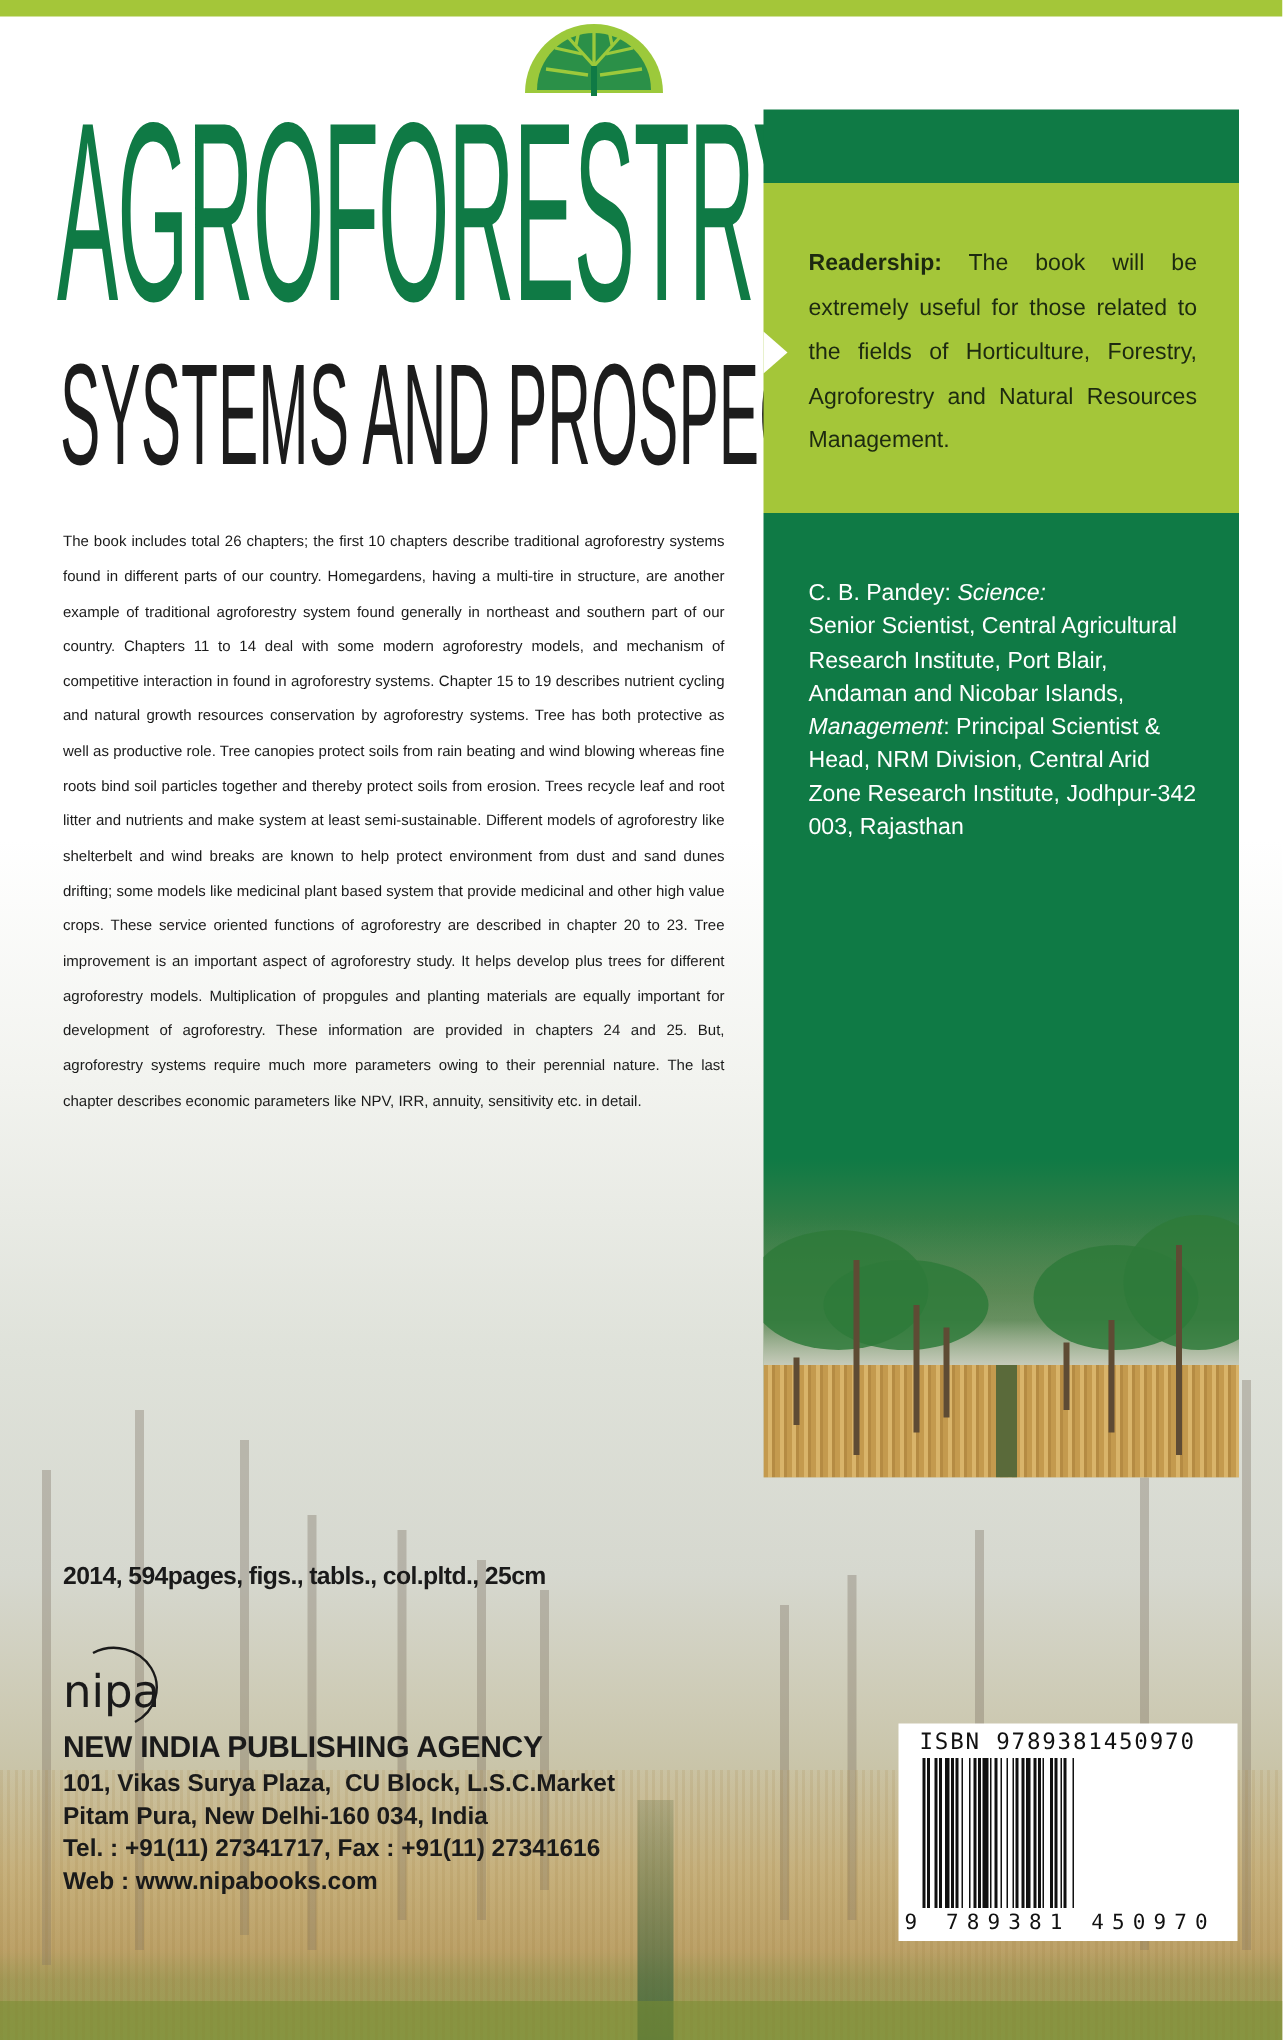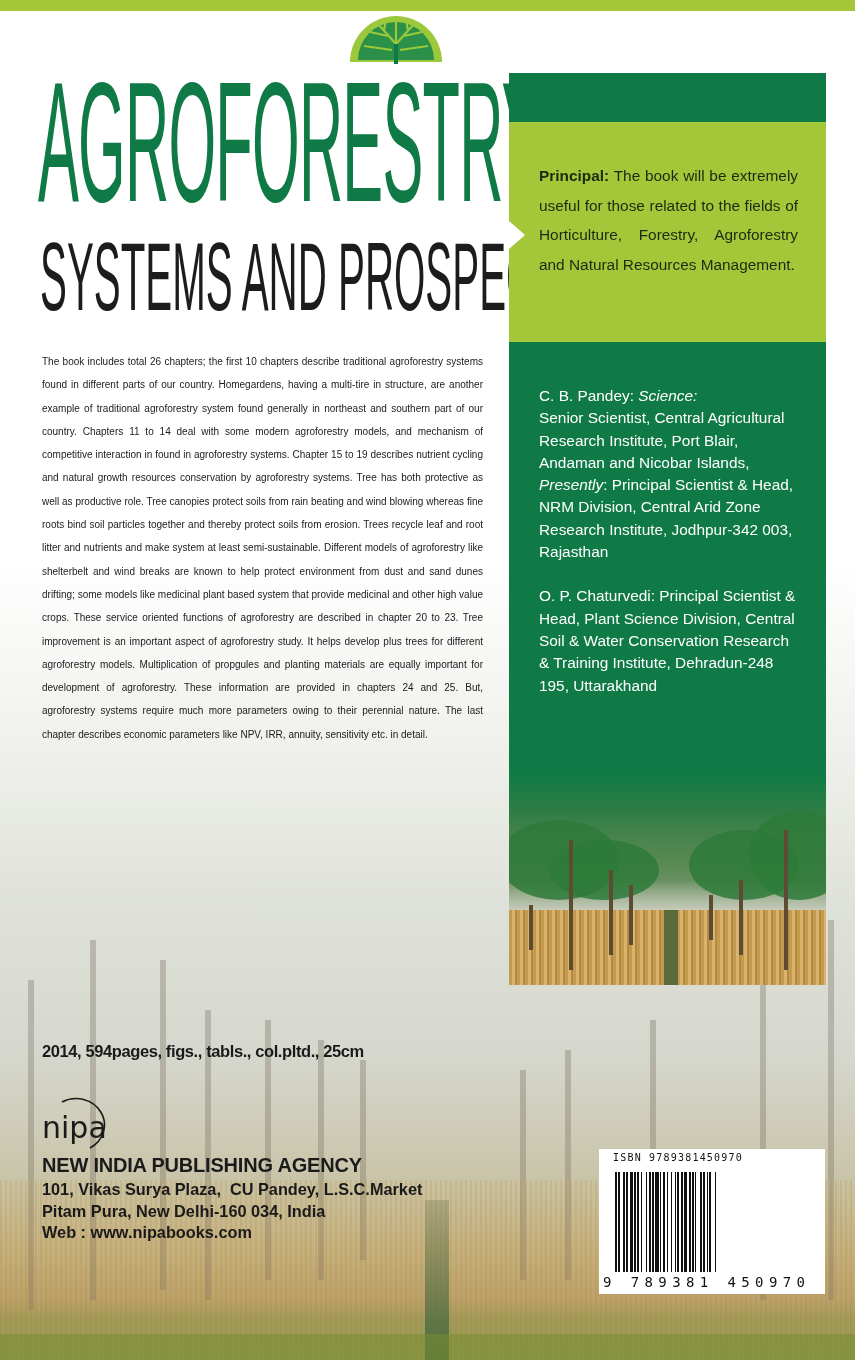--- a/index.html
+++ b/index.html
@@ -78,21 +78,21 @@
   .photo { position: absolute; left: 509px; top: 810px; width: 317px; height: 175px; overflow: hidden; }
   .photo .sky { position: absolute; inset: 0; background: linear-gradient(180deg, rgba(15,122,69,0) 0%, rgba(80,130,80,0.3) 40%, #c9cdbd 58%, #d6d1b7 62%); }
   .photo .crop { position: absolute; left: 0; right: 0; top: 100px; bottom: 0;
     background: repeating-linear-gradient(90deg, #c49a4e 0 3px, #d9b46a 3px 6px, #b58b43 6px 8px); }
   .photo .aisle { position: absolute; left: 155px; width: 14px; top: 100px; bottom: 0; background: #5a6a3a; }
   .photo .t { position: absolute; width: 4px; background: #5e4b34; }
   .photo .canopy { position: absolute; background: #2e7a3a; border-radius: 50%; opacity: 0.85; }
 
   
   .barcode { position: absolute; left: 599px; top: 1149px; width: 226px; height: 145px; background: #ffffff; }
-  .isbn-top { position: absolute; left: 14px; top: 3px; font-family: "DejaVu Sans Mono", monospace; font-size: 10px; letter-spacing: 1.2px; color: #111; }
+  .isbn-top { position: absolute; left: 14px; top: 3px; font-family: "DejaVu Sans Mono", monospace; font-size: 15px; letter-spacing: 1.2px; color: #111; }
   .bars { position: absolute; left: 16px; top: 23px; width: 196px; height: 100px; display: flex; align-items: flex-start; }
   .bars span { display: block; background: #111; height: 100px; }
   .isbn-bottom { position: absolute; left: 4px; top: 125px; font-family: "DejaVu Sans Mono", monospace; font-size: 14px; letter-spacing: 5.4px; color: #111; }
 </style>
 </head>
 <body>
 
 <div class="bg"></div>
 <div class="trees">
   <div class="trunk" style="left:28px;top:80px;height:330px"></div>
@@ -135,30 +135,31 @@
 
 <p class="description">The book includes total 26 chapters; the first 10 chapters describe traditional agroforestry systems found in different parts of our country. Homegardens, having a multi-tire in structure, are another example of traditional agroforestry system found generally in northeast and southern part of our country. Chapters 11 to 14 deal with some modern agroforestry models, and mechanism of competitive interaction in found in agroforestry systems. Chapter 15 to 19 describes nutrient cycling and natural growth resources conservation by agroforestry systems. Tree has both protective as well as productive role. Tree canopies protect soils from rain beating and wind blowing whereas fine roots bind soil particles together and thereby protect soils from erosion. Trees recycle leaf and root litter and nutrients and make system at least semi-sustainable. Different models of agroforestry like shelterbelt and wind breaks are known to help protect environment from dust and sand dunes drifting; some models like medicinal plant based system that provide medicinal and other high value crops. These service oriented functions of agroforestry are described in chapter 20 to 23. Tree improvement is an important aspect of agroforestry study. It helps develop plus trees for different agroforestry models. Multiplication of propgules and planting materials are equally important for development of agroforestry. These information are provided in chapters 24 and 25. But, agroforestry systems require much more parameters owing to their perennial nature. The last chapter describes economic parameters like NPV, IRR, annuity, sensitivity etc. in detail.</p>
 <div class="book-meta">2014, 594pages, figs., tabls., col.pltd., 25cm</div>
 
 <svg class="nipa-logo" viewBox="0 0 72 56">
   <path d="M22 6 A28 26 0 0 1 50 52" stroke="#1a1a1a" stroke-width="1.6" fill="none"></path>
   <text x="2" y="42" font-family="DejaVu Sans, sans-serif" font-size="30" fill="#1a1a1a">nipa</text>
 </svg>
 <div class="publisher">
   <div class="name">NEW INDIA PUBLISHING AGENCY</div>
-  <div class="line" style="white-space:pre">101, Vikas Surya Plaza,  CU Pandey, L.S.C.Market</div>
+  <div class="line" style="white-space:pre">101, Vikas Surya Plaza,  CU Block, L.S.C.Market</div>
   <div class="line">Pitam Pura, New Delhi-160 034, India</div>
+  <div class="line">Tel. : +91(11) 27341717, Fax : +91(11) 27341616</div>
   <div class="line">Web : www.nipabooks.com</div>
 </div>
 
 <div class="panel-top"></div>
 <div class="panel-light"></div>
 <div class="panel-notch"></div>
 <div class="readership">
-  <b>Principal:</b><span> The book will be extremely useful for those related to the fields of Horticulture, Forestry, Agroforestry and Natural Resources Management.</span>
+  <b>Readership:</b><span> The book will be extremely useful for those related to the fields of Horticulture, Forestry, Agroforestry and Natural Resources Management.</span>
 </div>
 
 <div class="panel-dark"></div>
 <div class="photo">
   <div class="sky"></div>
   <div class="canopy" style="left:-10px;top:10px;width:120px;height:80px"></div>
   <div class="canopy" style="left:40px;top:30px;width:110px;height:60px"></div>
   <div class="canopy" style="left:180px;top:20px;width:110px;height:70px"></div>
   <div class="canopy" style="left:240px;top:0px;width:100px;height:90px"></div>
   <div class="crop"></div>
@@ -167,24 +168,21 @@
   <div class="t" style="left:100px;top:60px;height:85px"></div>
   <div class="t" style="left:120px;top:75px;height:60px"></div>
   <div class="t" style="left:20px;top:95px;height:45px"></div>
   <div class="t" style="left:230px;top:70px;height:75px"></div>
   <div class="t" style="left:275px;top:20px;height:140px"></div>
   <div class="t" style="left:200px;top:85px;height:45px"></div>
 </div>
 <div class="authors">
   <div class="author">
     <b>C. B. Pandey:</b> <b><i>Science:</i></b><br>
-    <span>Senior Scientist, Central Agricultural Research Institute, Port Blair, Andaman and Nicobar Islands, </span><b><i>Presently</i></b><span>: Principal Scientist &amp; Head, NRM Division, Central Arid Zone Research Institute, Jodhpur-342 003, Rajasthan</span>
-  </div>
-  <div class="author">
-    <b>O. P. Chaturvedi:</b><span> Principal Scientist &amp; Head, Plant Science Division, Central Soil &amp; Water Conservation Research &amp; Training Institute, Dehradun-248 195, Uttarakhand</span>
+    <span>Senior Scientist, Central Agricultural Research Institute, Port Blair, Andaman and Nicobar Islands, </span><b><i>Management</i></b><span>: Principal Scientist &amp; Head, NRM Division, Central Arid Zone Research Institute, Jodhpur-342 003, Rajasthan</span>
   </div>
 </div>
 
 <div class="barcode">
   <div class="isbn-top">ISBN 9789381450970</div>
   <div class="bars" id="bars">
       <span style="width: 2.3px; background: rgb(17, 17, 17);"></span>
       <span style="width: 1.15px; background: transparent;"></span>
       <span style="width: 1.15px; background: rgb(17, 17, 17);"></span>
       <span style="width: 3.45px; background: transparent;"></span>

